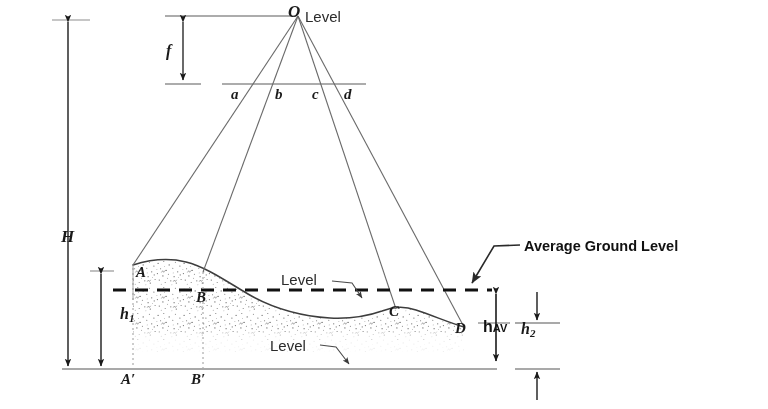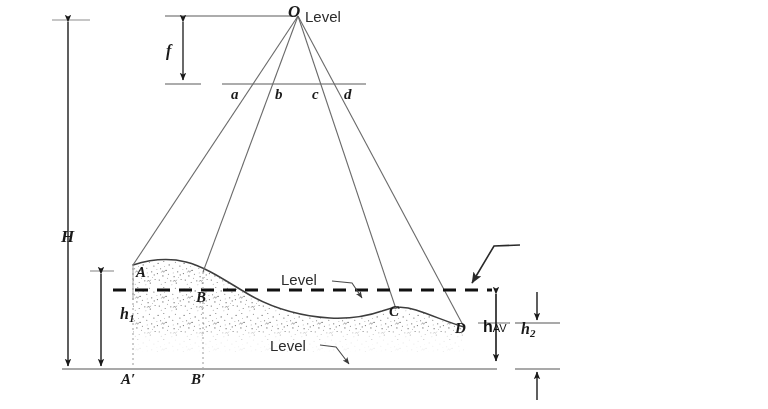--- a/index.html
+++ b/index.html
@@ -60,21 +60,21 @@
     font-style: italic;
   }
   .hav {
     font-family: "Liberation Sans", sans-serif;
     font-weight: bold;
     font-size: 16px;
     color: #111111;
   }
   .hav .av {
     font-size: 11px;
-    font-weight: normal;
+    font-weight: bold;
   }
 </style>
 </head>
 <body>
 
 <div id="stage">
 
   <svg id="diagram" viewBox="0 0 768 409" xmlns="http://www.w3.org/2000/svg">
     <defs>
       <marker id="arrHead" markerWidth="9" markerHeight="9" refX="7.2" refY="3.2" orient="auto" markerUnits="userSpaceOnUse">
@@ -256,14 +256,15 @@
   <div class="lbl lbl-italic lbl-pt" style="left:389px; top:303px;">C</div>
   <div class="lbl lbl-italic lbl-pt" style="left:455px; top:320px;">D</div>
 
   <div class="lbl lbl-italic lbl-pt" style="left:121px; top:371px;">A′</div>
   <div class="lbl lbl-italic lbl-pt" style="left:191px; top:371px;">B′</div>
 
   <div class="lbl lbl-plain" style="left:281px; top:271px;">Level</div>
 
   <div class="lbl lbl-plain" style="left:270px; top:337px;">Level</div>
 
+  <div class="lbl lbl-bold" style="left:524px; top:238px;">Average Ground Level</div>
 
 </div>
 
 </body></html>

